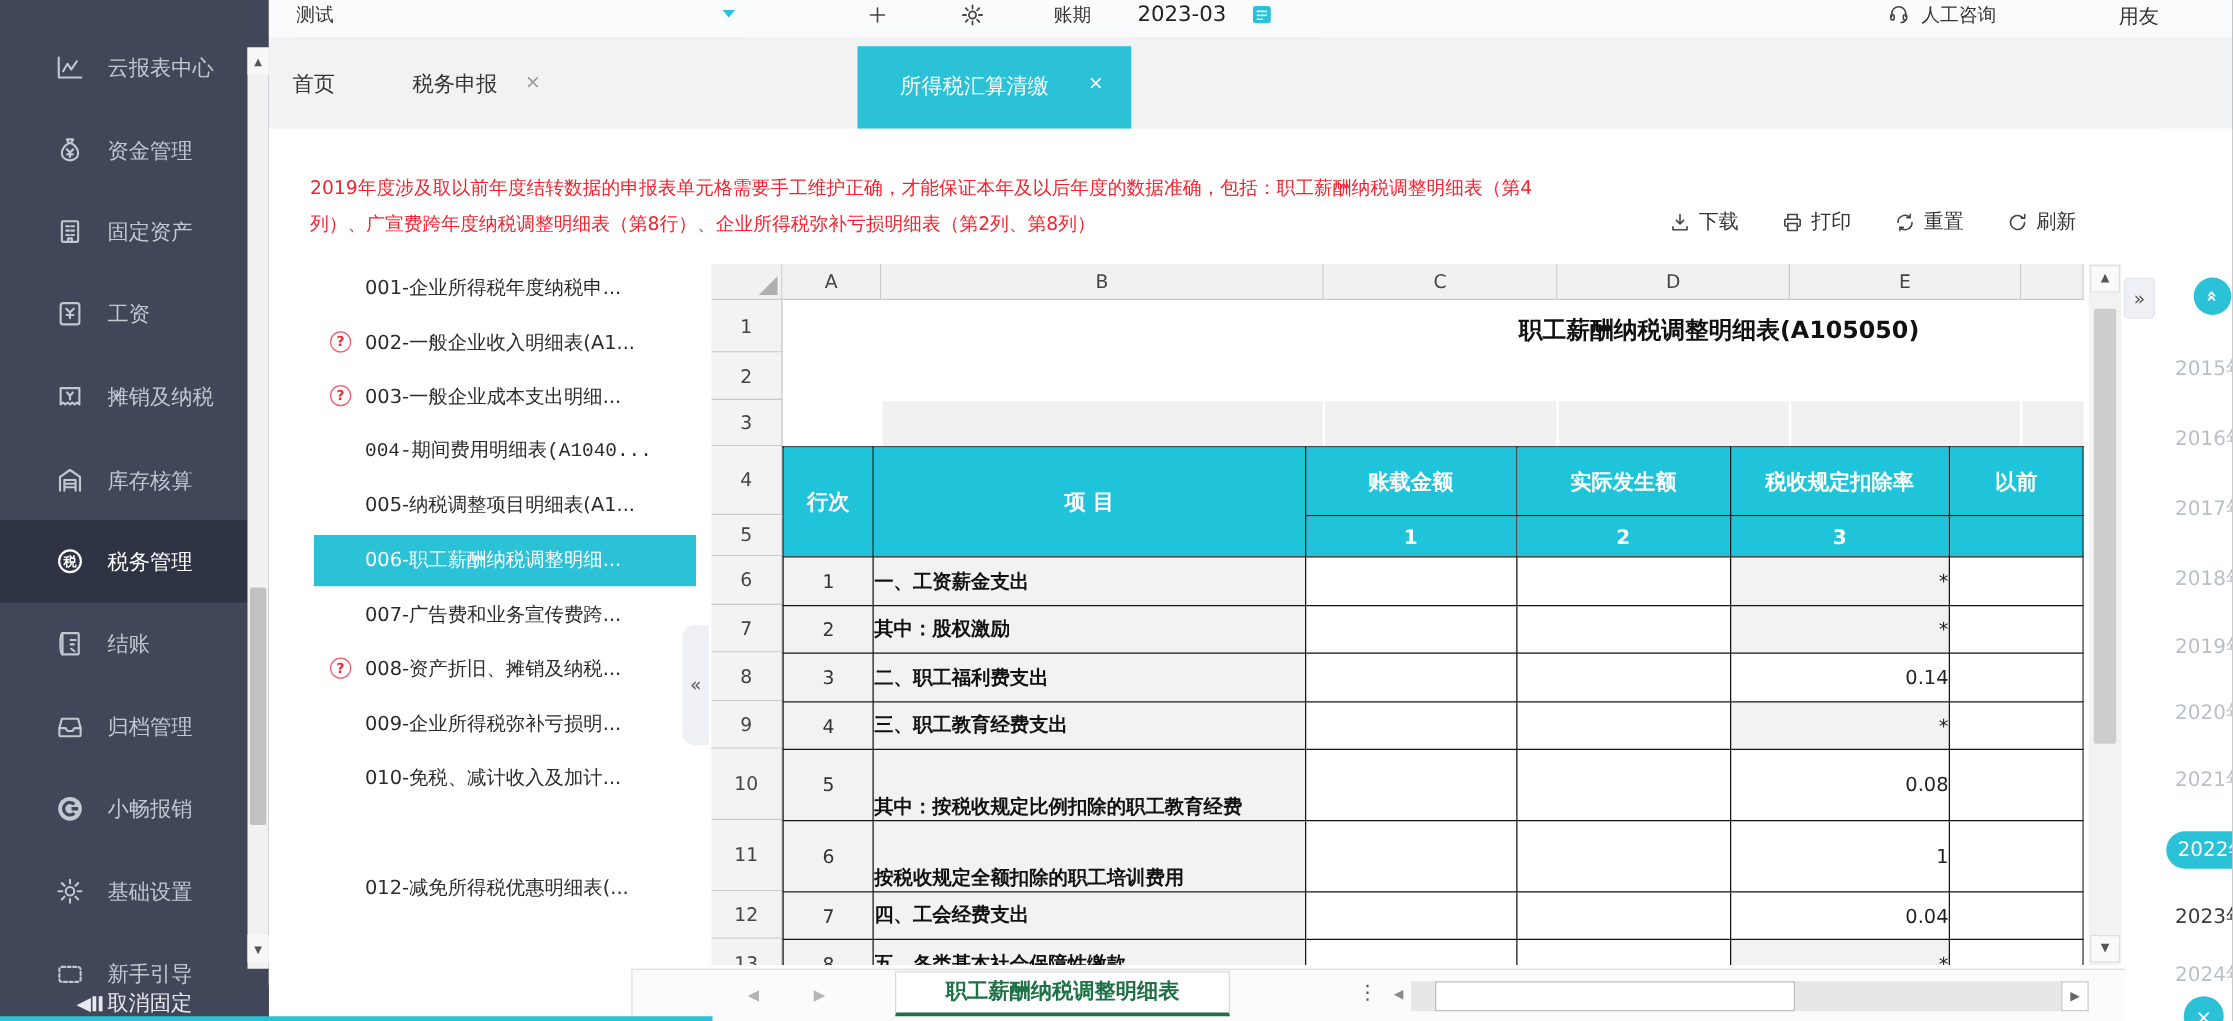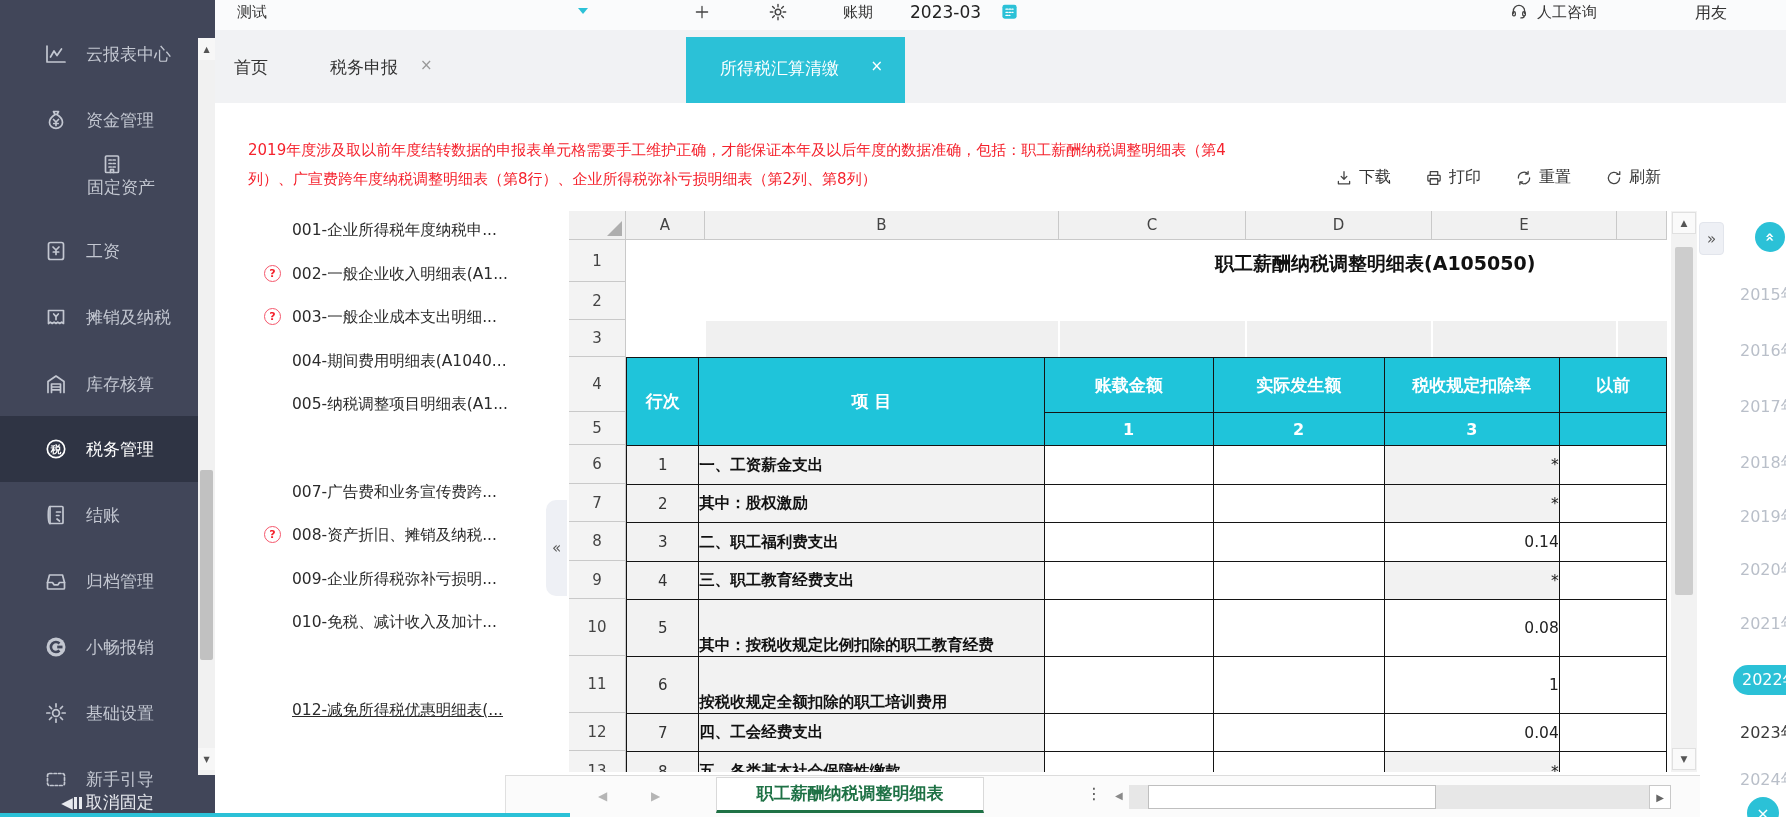--- a/index.html
+++ b/index.html
@@ -123,21 +123,21 @@
           <span>云报表中心</span>
         </div>
         <div class="nav-item" style="top: 87px;">
           <span class="nav-icon"><svg viewBox="0 0 24 24" width="100%" height="100%" fill="none" stroke="currentColor" stroke-width="1.7" stroke-linecap="round" stroke-linejoin="round">
               <path d="M9.5 3.5h5L13 6.5h-2z"></path>
               <path d="M11 6.5C7.5 8.7 5.5 11.6 5.5 14.5c0 3.3 2.9 5.8 6.5 5.8s6.5-2.5 6.5-5.8c0-2.9-2-5.8-5.5-8"></path>
               <path d="M9.5 11.5l2.5 2.5 2.5-2.5M12 14v3.5M9.8 15.5h4.4"></path>
             </svg></span>
           <span>资金管理</span>
         </div>
-        <div class="nav-item" style="top: 152px; flex-direction: column;">
+        <div class="nav-item" style="top: 152px;">
           <span class="nav-icon"><svg viewBox="0 0 24 24" width="100%" height="100%" fill="none" stroke="currentColor" stroke-width="1.7" stroke-linecap="round" stroke-linejoin="round">
               <rect x="5.5" y="4" width="13" height="16.5" rx="1"></rect>
               <path d="M9 8h2.2M13 8h2.2M9 11.5h2.2M13 11.5h2.2M9 15h2.2M13 15h2.2M10.5 20.5v-2.8h3v2.8"></path>
             </svg></span>
           <span>固定资产</span>
         </div>
         <div class="nav-item" style="top: 218px;">
           <span class="nav-icon"><svg viewBox="0 0 24 24" width="100%" height="100%" fill="none" stroke="currentColor" stroke-width="1.7" stroke-linecap="round" stroke-linejoin="round">
               <rect x="4.5" y="3.5" width="15" height="17" rx="2"></rect>
               <path d="M9 8l3 3 3-3M12 11v4.5M9.3 13h5.4"></path>
@@ -286,27 +286,28 @@
               <path d="M19.5 12a7.5 7.5 0 11-2.2-5.3M19.7 3.5v3.8h-3.8"></path>
             </svg></span>
           <span>刷新</span>
         </div>
       </div>
 
     <div id="form-list">
         <div class="fl-item" style="top: 0px;"><span>001-企业所得税年度纳税申...</span></div>
         <div class="fl-item" style="top: 43.6px;"><span class="fl-help">?</span><span>002-一般企业收入明细表(A1...</span></div>
         <div class="fl-item" style="top: 87.2px;"><span class="fl-help">?</span><span>003-一般企业成本支出明细...</span></div>
-        <div class="fl-item" style="top: 130.8px;"><span>004-期间费用明细表(A1040...</span></div>
+        <div class="fl-item" style="top: 130.8px; font-family: Liberation Mono, monospace;"><span>004-期间费用明细表(A1040...</span></div>
         <div class="fl-item" style="top: 174.4px;"><span>005-纳税调整项目明细表(A1...</span></div>
+        <div class="fl-item selected" style="top: 218px;"><span>006-职工薪酬纳税调整明细...</span></div>
         <div class="fl-item" style="top: 261.6px;"><span>007-广告费和业务宣传费跨...</span></div>
         <div class="fl-item" style="top: 305.2px;"><span class="fl-help">?</span><span>008-资产折旧、摊销及纳税...</span></div>
         <div class="fl-item" style="top: 348.8px;"><span>009-企业所得税弥补亏损明...</span></div>
         <div class="fl-item" style="top: 392.4px;"><span>010-免税、减计收入及加计...</span></div>
-        <div class="fl-item" style="top: 479.6px; text-decoration: underline;"><span>012-减免所得税优惠明细表(...</span></div>
+        <div class="fl-item" style="top: 479.6px;"><span>012-减免所得税优惠明细表(...</span></div>
       </div>
     <div class="collapse-tab">
       <span>«</span>
     </div>
 
     <div id="grid">
       <div id="col-headers">
           <div class="ch" style="width: 57px;">
             <div class="diag"></div>
           </div>

